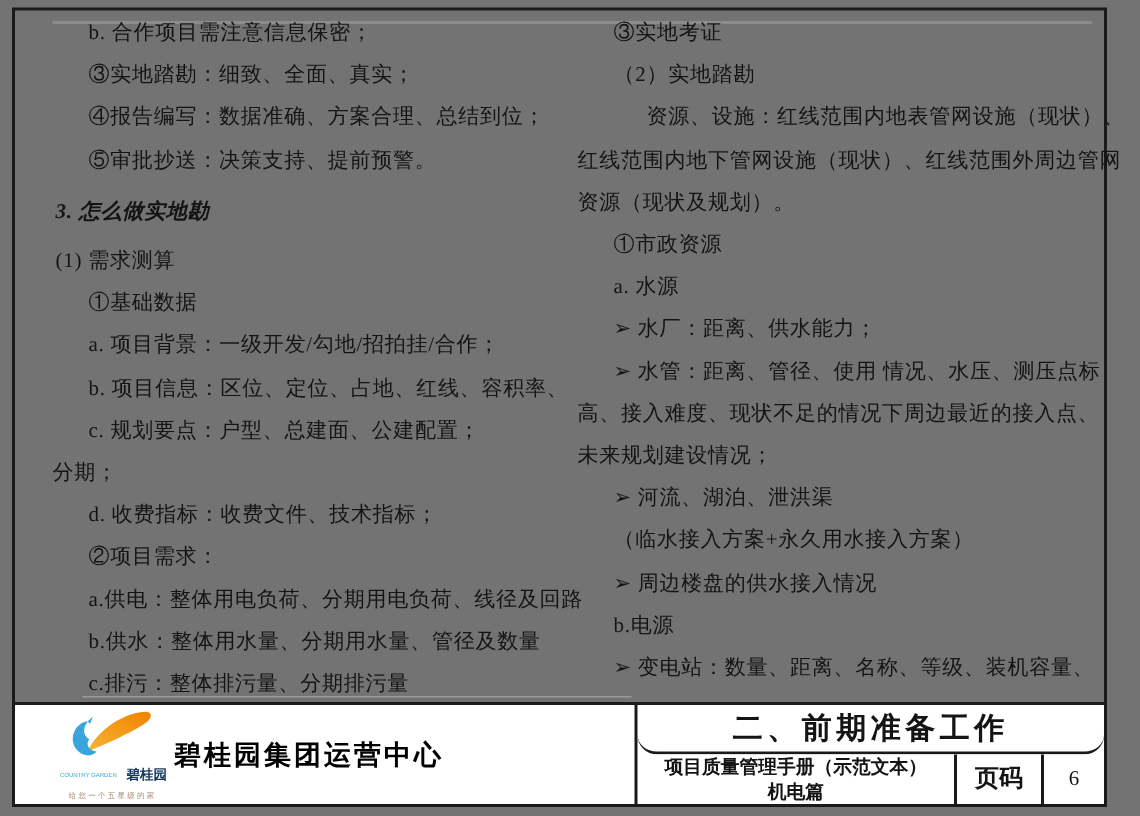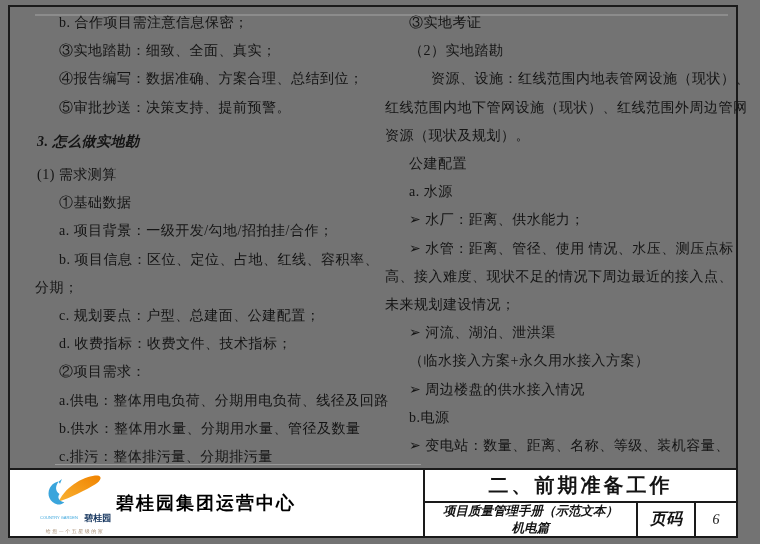--- a/index.html
+++ b/index.html
@@ -28,22 +28,22 @@
   .logo{width:70px;text-align:center;margin-right:6px;flex:0 0 auto;}
   .logo svg{display:block;margin:0 auto;}
   .logo-sub{white-space:nowrap;line-height:1;margin-top:1px;}
   .logo-en{color:var(--logo-blue,#3AA5DC);font-size:4px;letter-spacing:0;margin-right:2px;vertical-align:middle;}
   .logo-cn{color:var(--brand-navy,#15355E);font-weight:bold;font-size:9px;vertical-align:middle;margin-top:21px;}
   .logo-tagline{font-size:5px;color:var(--tagline-brown,#A58A6F);letter-spacing:1.5px;white-space:nowrap;margin-top:2px;}
   .org-title{font-size:18px;font-weight:bold;color:#000;letter-spacing:2px;white-space:nowrap;}
   .f-right{flex:1;display:flex;flex-direction:column;}
   .f-section{height:33px;border-bottom:2px solid var(--border-black,#1a1a1a);
              display:flex;align-items:center;justify-content:center;
-             font-size:20px;font-weight:bold;letter-spacing:3px;box-sizing:border-box;}
-  .f-bottom{flex:1;display:flex;font-style:italic;}
+             font-size:20px;font-weight:bold;letter-spacing:3px;box-sizing:border-box;border-radius:13px;}
+  .f-bottom{flex:1;display:flex;}
   .f-manual{flex:1;display:flex;flex-direction:column;align-items:center;justify-content:center;
             font-size:12.5px;font-weight:bold;line-height:1.3;text-align:center;}
   .f-pagelabel{width:58px;border-left:2px solid var(--border-black,#1a1a1a);
                display:flex;align-items:center;justify-content:center;
                font-weight:bold;font-size:16px;box-sizing:border-box;}
   .f-pagenum{width:42px;border-left:2px solid var(--border-black,#1a1a1a);
              display:flex;align-items:center;justify-content:center;
              font-size:14px;font-family:"Liberation Serif","DejaVu Serif",serif;box-sizing:border-box;}
 </style>
 </head>
@@ -56,35 +56,35 @@
   <div class="col col-left" id="col-left">
       <div class="tline ind2">b. 合作项目需注意信息保密；</div>
       <div class="tline ind2">③实地踏勘：细致、全面、真实；</div>
       <div class="tline ind2">④报告编写：数据准确、方案合理、总结到位；</div>
       <div class="tline ind2">⑤审批抄送：决策支持、提前预警。</div>
       <div class="tline ind1 bold gap">3. 怎么做实地勘</div>
       <div class="tline ind1">(1) 需求测算</div>
       <div class="tline ind2">①基础数据</div>
       <div class="tline ind2">a. 项目背景：一级开发/勾地/招拍挂/合作；</div>
       <div class="tline ind2">b. 项目信息：区位、定位、占地、红线、容积率、</div>
+      <div class="tline ind2">c. 规划要点：户型、总建面、公建配置；</div>
       <div class="tline ind0">分期；</div>
-      <div class="tline ind2">c. 规划要点：户型、总建面、公建配置；</div>
       <div class="tline ind2">d. 收费指标：收费文件、技术指标；</div>
       <div class="tline ind2">②项目需求：</div>
       <div class="tline ind2">a.供电：整体用电负荷、分期用电负荷、线径及回路</div>
       <div class="tline ind2">b.供水：整体用水量、分期用水量、管径及数量</div>
       <div class="tline ind2">c.排污：整体排污量、分期排污量</div>
     </div>
   <div class="col col-right" id="col-right">
       <div class="tline ind2">③实地考证</div>
       <div class="tline ind2">（2）实地踏勘</div>
       <div class="tline ind3">资源、设施：红线范围内地表管网设施（现状）、</div>
       <div class="tline ind0">红线范围内地下管网设施（现状）、红线范围外周边管网</div>
       <div class="tline ind0">资源（现状及规划）。</div>
-      <div class="tline ind2">公建配置</div>
+      <div class="tline ind2">①市政资源</div>
       <div class="tline ind2">a. 水源</div>
       <div class="tline ind2">➢ 水厂：距离、供水能力；</div>
       <div class="tline ind2">➢ 水管：距离、管径、使用 情况、水压、测压点标</div>
       <div class="tline ind0">高、接入难度、现状不足的情况下周边最近的接入点、</div>
       <div class="tline ind0">未来规划建设情况；</div>
       <div class="tline ind2">➢ 河流、湖泊、泄洪渠</div>
       <div class="tline ind2">（临水接入方案+永久用水接入方案）</div>
       <div class="tline ind2">➢ 周边楼盘的供水接入情况</div>
       <div class="tline ind2">b.电源</div>
       <div class="tline ind2">➢ 变电站：数量、距离、名称、等级、装机容量、</div>

